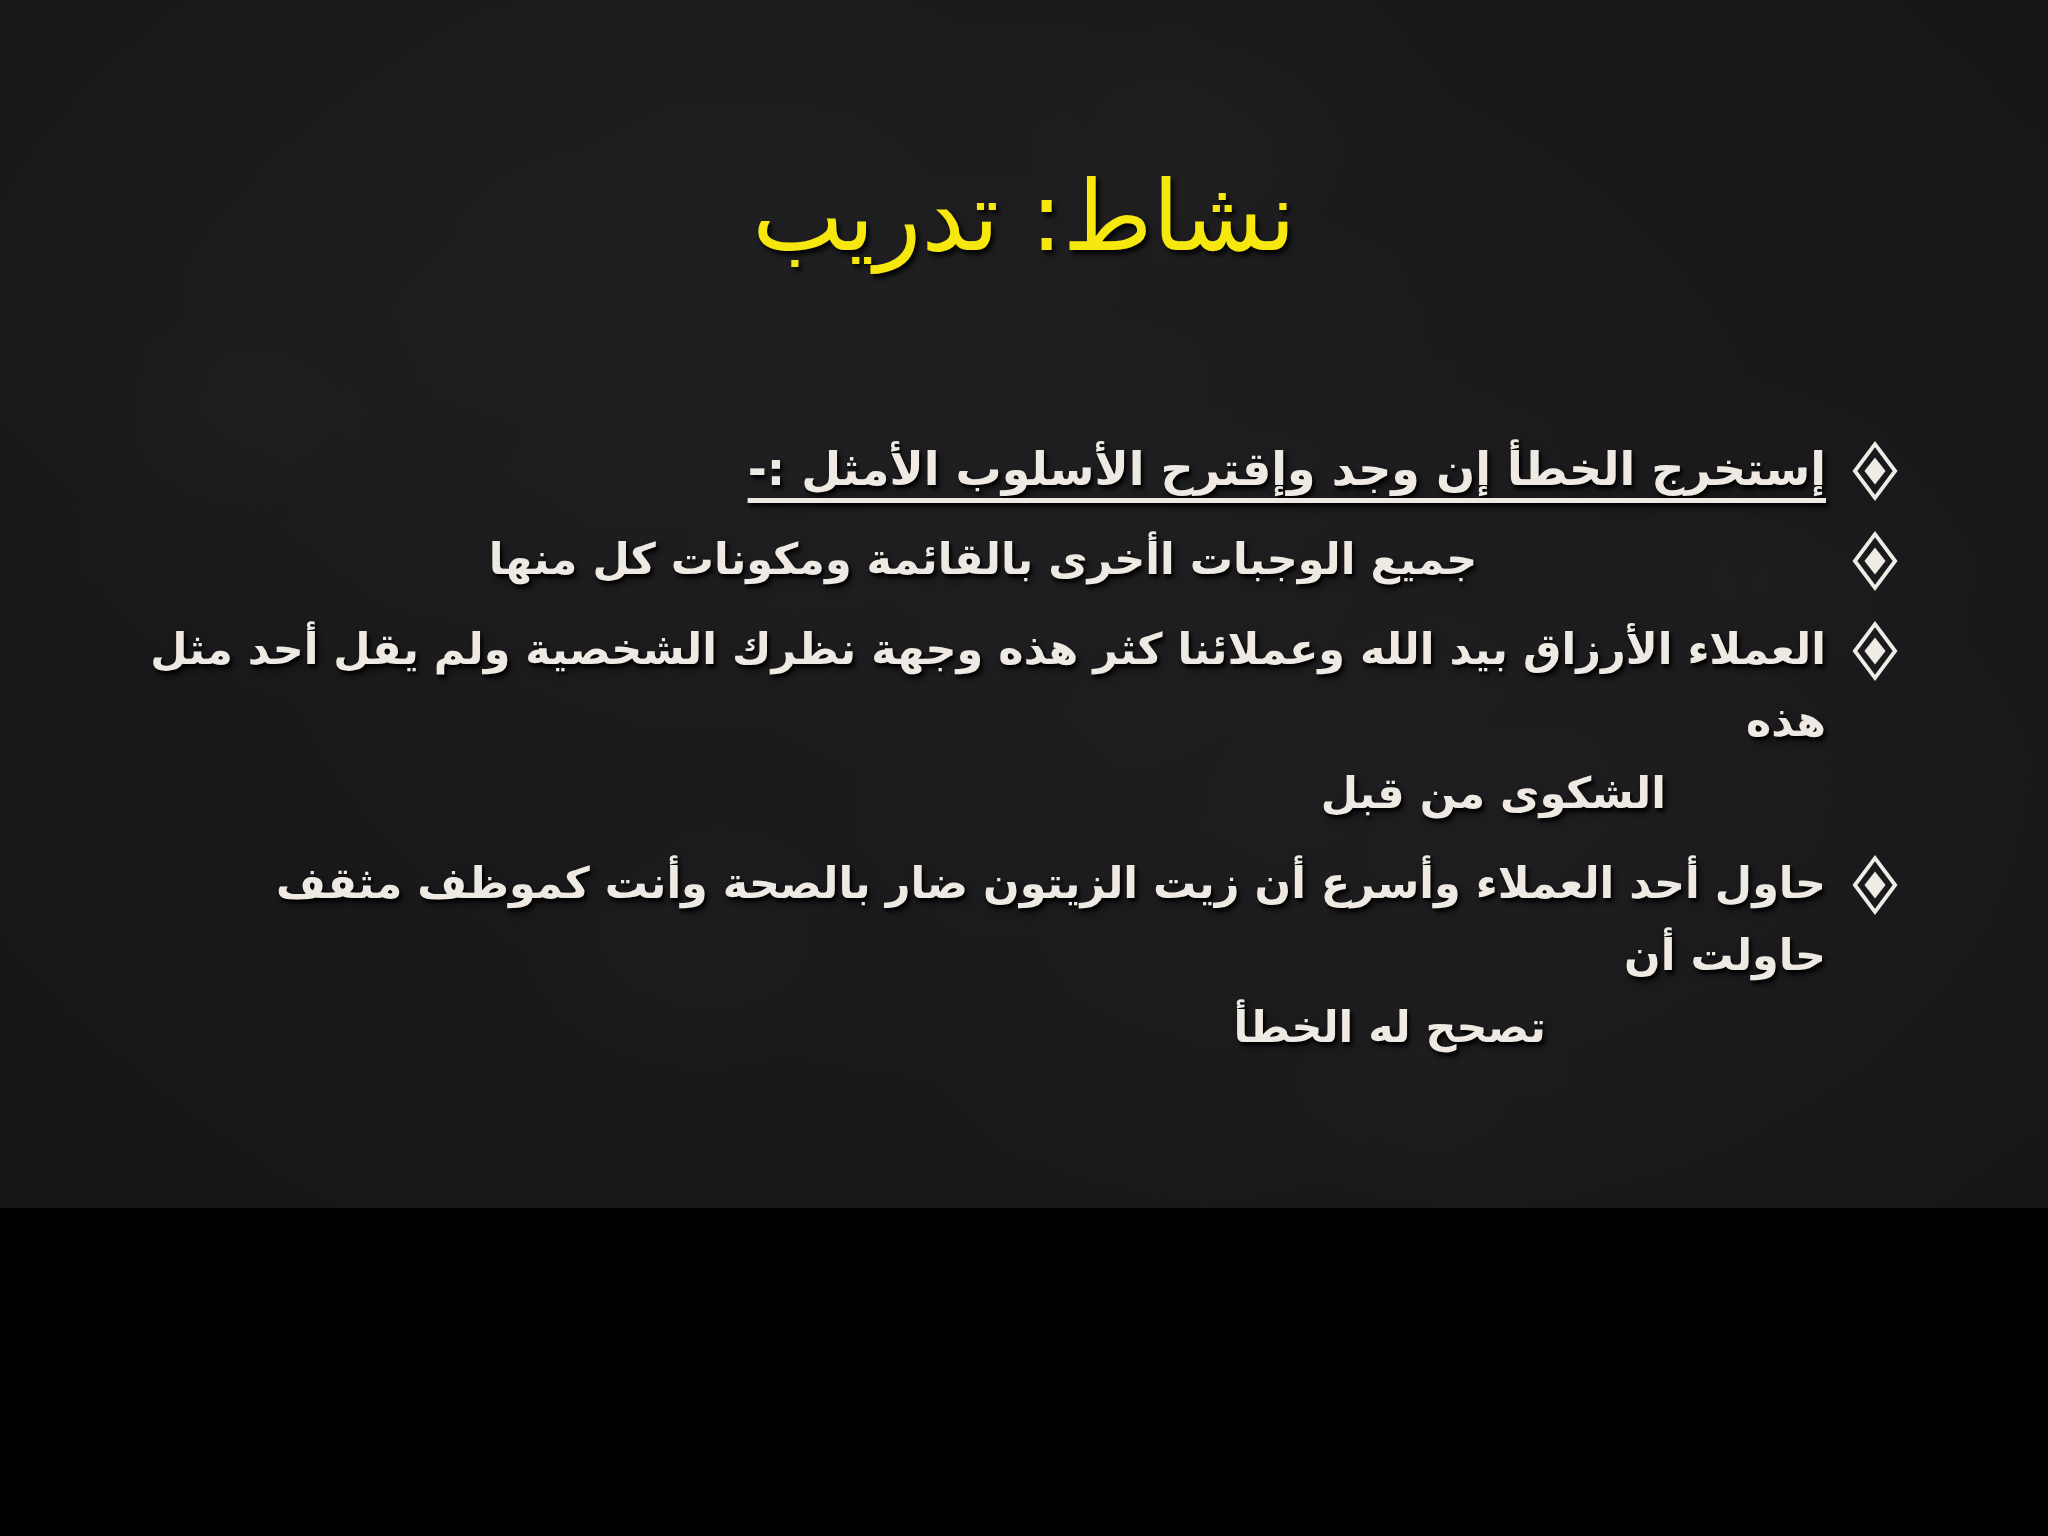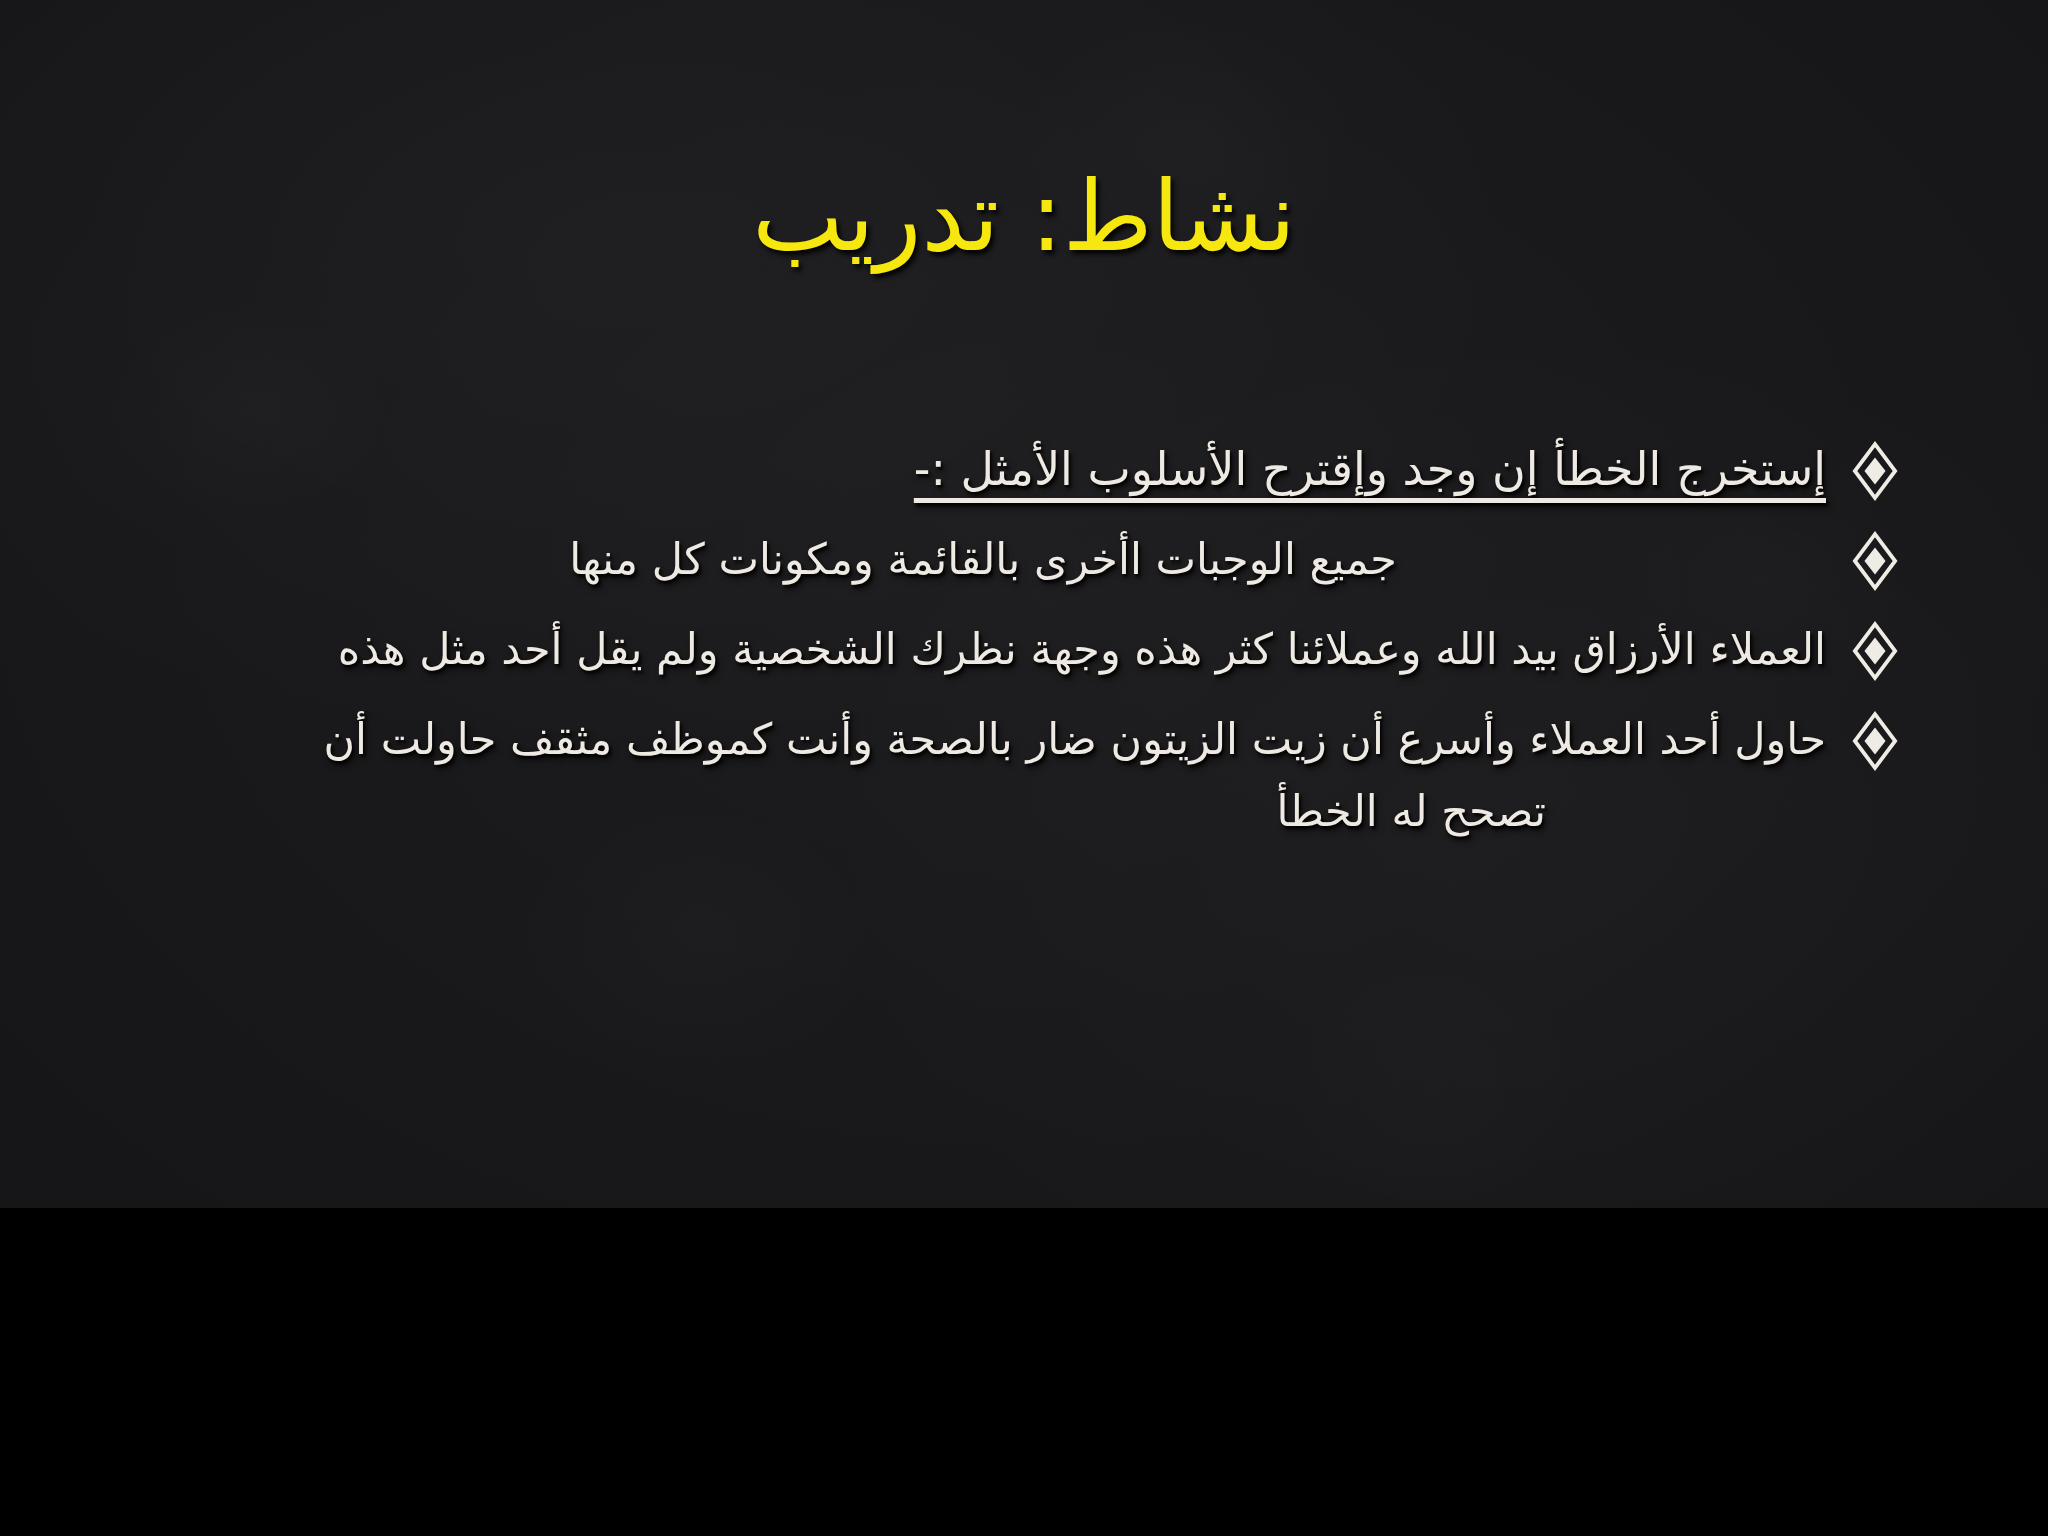--- a/index.html
+++ b/index.html
@@ -48,21 +48,21 @@
   }
   .diamond{
     flex:0 0 auto;
     width:46px;height:60px;
     margin-top:8px;
     display:block;
   }
   .lines{flex:1 1 auto;min-width:0;}
   .line{
     font-size:43px;
-    font-weight:normal;
+    font-weight:bold;
     line-height:72px;
     color:#eeeae3;
     text-align:right;
     text-shadow:2px 3px 3px rgba(0,0,0,0.85), 3px 5px 6px rgba(0,0,0,0.5);
     white-space:normal;
   }
   .line.center{text-align:center;}
   .line.emph{
     font-size:46px;
     text-decoration:underline;
@@ -98,20 +98,21 @@
   </li>
 
 
   <li class="bullet-item">
     <svg class="diamond" viewBox="0 0 48 62" xmlns="http://www.w3.org/2000/svg" aria-hidden="true">
       <polygon points="24,3 45,31 24,59 3,31" fill="none" stroke="#efece6" stroke-width="4"></polygon>
       <polygon points="24,17 35,31 24,45 13,31" fill="#efece6"></polygon>
     </svg>
     <div class="lines">
           <div class="line">العملاء الأرزاق بيد الله وعملائنا كثر هذه وجهة نظرك الشخصية ولم يقل أحد مثل هذه</div>
+          <div class="line" style="padding-right: 160px;">الشكوى من قبل</div>
         </div>
   </li>
 
   <li class="bullet-item">
     <svg class="diamond" viewBox="0 0 48 62" xmlns="http://www.w3.org/2000/svg" aria-hidden="true">
       <polygon points="24,3 45,31 24,59 3,31" fill="none" stroke="#efece6" stroke-width="4"></polygon>
       <polygon points="24,17 35,31 24,45 13,31" fill="#efece6"></polygon>
     </svg>
     <div class="lines">
           <div class="line">حاول أحد العملاء وأسرع أن زيت الزيتون ضار بالصحة وأنت كموظف مثقف حاولت أن</div>

